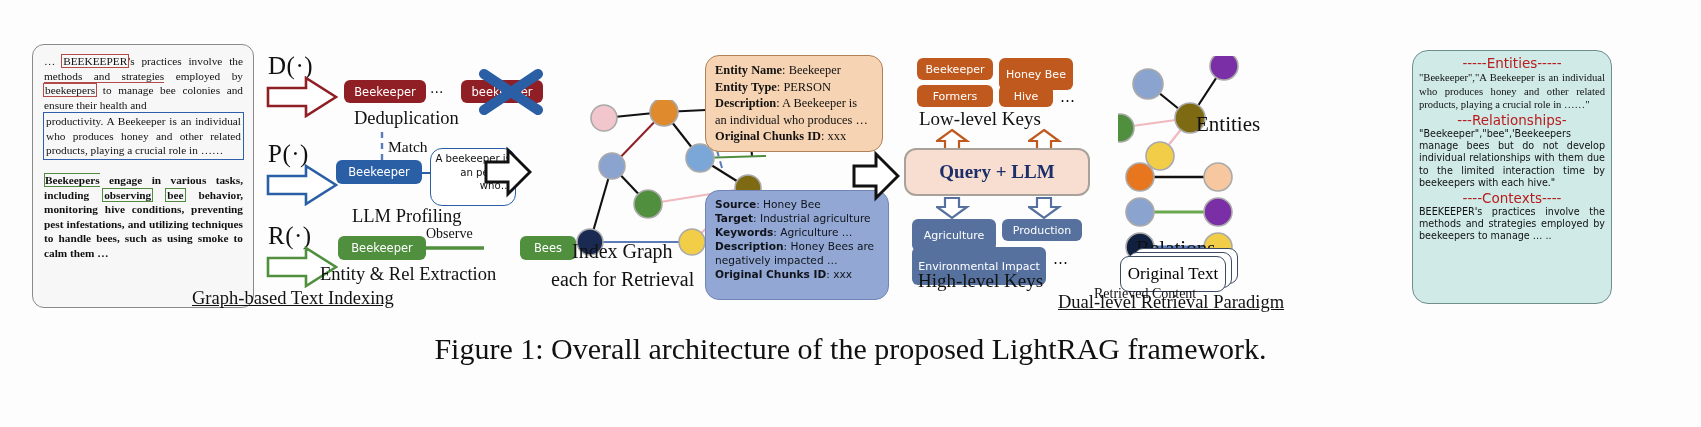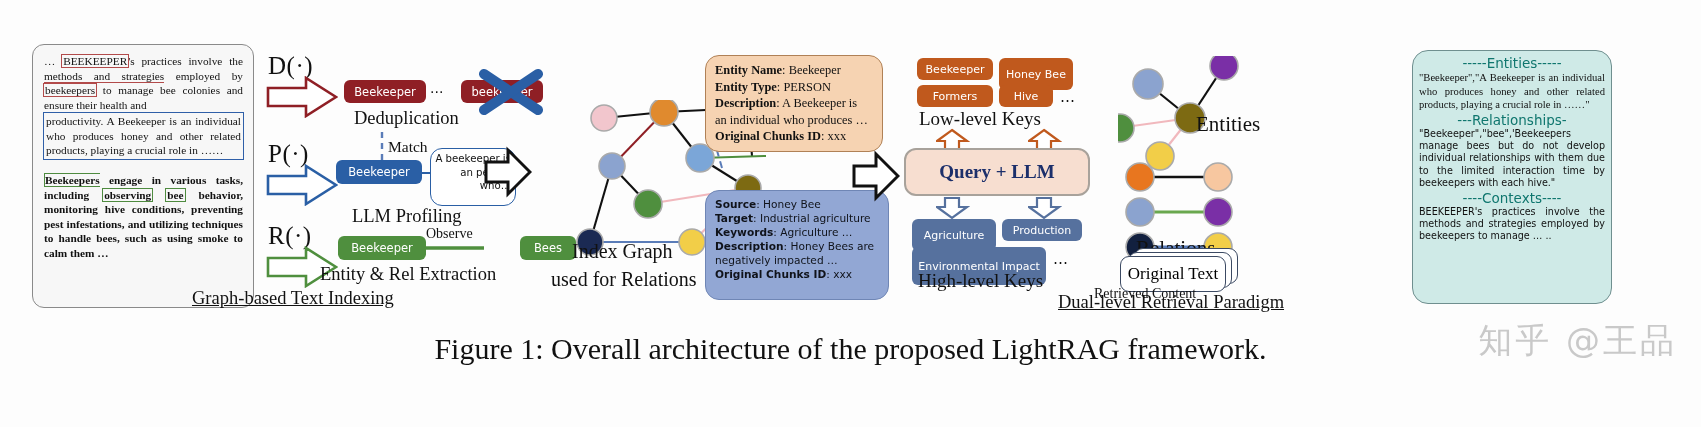--- a/index.html
+++ b/index.html
@@ -50,21 +50,21 @@
   #qbox span{font-size:19px;font-weight:bold;color:#1c2f6b;font-family:"Liberation Serif",serif;}
 
   
   .cap{position:absolute;font-family:"Liberation Serif",serif;color:#111;white-space:nowrap;}
   .cap-lg{font-size:18.5px;}
   .cap-underline{text-decoration:underline;}
 
   
   #teal{left:1412px;top:50px;width:200px;height:254px;border:1.5px solid #6f8f8f;border-radius:16px;
     background:#cfeae7;box-sizing:border-box;padding:4px 6px 3px 6px;}
-  #teal .hd{font-family:"DejaVu Sans",sans-serif;font-size:13.5px;text-align:center;color:#0f766e;line-height:1.22;}
+  #teal .hd{font-family:"DejaVu Sans",sans-serif;font-size:13.5px;text-align:center;color:#b91c1c;line-height:1.22;}
   #teal .bd{font-family:"DejaVu Sans",sans-serif;font-size:9.6px;text-align:justify;color:#111;line-height:1.26;}
   #teal .bd2{font-family:"Liberation Serif",serif;font-size:10.6px;text-align:justify;color:#111;line-height:1.24;}
 
   
   .stack{position:absolute;border:1.4px solid #3c4a63;border-radius:9px;background:#fff;}
 
   
   #figcap{position:absolute;left:0;top:332px;width:1701px;text-align:center;font-size:30px;color:#111;
     font-family:"Liberation Serif",serif;}
 
@@ -166,21 +166,21 @@
       <circle cx="96" cy="104" r="14" fill="#4f8f3e"></circle>
       <circle cx="196" cy="88" r="13" fill="#7d6a12"></circle>
       <circle cx="38" cy="142" r="13" fill="#1b2a53"></circle>
       <circle cx="140" cy="142" r="13" fill="#f2ce48"></circle>
       <circle cx="206" cy="140" r="13" fill="#b52a2a"></circle>
       <circle cx="238" cy="118" r="11" fill="#6aa84f"></circle>
     </g>
   </svg>
 
   <div class="cap" style="left:572px;top:240px;font-size:20px;">Index Graph</div>
-  <div class="cap" style="left:551px;top:268px;font-size:20px;">used for Relations</div>
+  <div class="cap" style="left:551px;top:268px;font-size:20px;">each for Retrieval</div>
 
   <svg class="abs" style="left:640px;top:60px;" width="140" height="240">
     <line x1="82" y1="108" x2="66" y2="52" stroke="#5a7cb8" stroke-width="2" stroke-dasharray="7,5"></line>
     <line x1="98" y1="175" x2="72" y2="196" stroke="#5a7cb8" stroke-width="2" stroke-dasharray="7,5"></line>
   </svg>
 
   <div id="ent-box" class="abs">
     <div><span class="b">Entity Name</span><span>:  Beekeeper</span></div>
     <div><span class="b">Entity Type</span><span>: PERSON</span></div>
     <div><span class="b">Description</span><span>: A Beekeeper is</span></div>
@@ -278,15 +278,14 @@
     <div class="hd">-----Entities-----</div>
     <div class="bd2">"Beekeeper","A Beekeeper is an individual who produces honey and other related products, playing a crucial role in ……"</div>
     <div class="hd" style="margin-top:1px;">---Relationships-</div>
     <div class="bd">"Beekeeper","bee",'Beekeepers manage bees but do not develop individual relationships with them due to the limited interaction time by beekeepers with each hive."</div>
     <div class="hd" style="margin-top:1px;">----Contexts----</div>
     <div class="bd">BEEKEEPER's practices involve the methods and strategies employed by beekeepers to manage …  ..</div>
   </div>
 
   <div id="figcap">Figure 1:  Overall architecture of the proposed LightRAG framework.</div>
 
-  <div id="wm">知乎 @王品</div>
 
 </div>
 
 </body></html>

